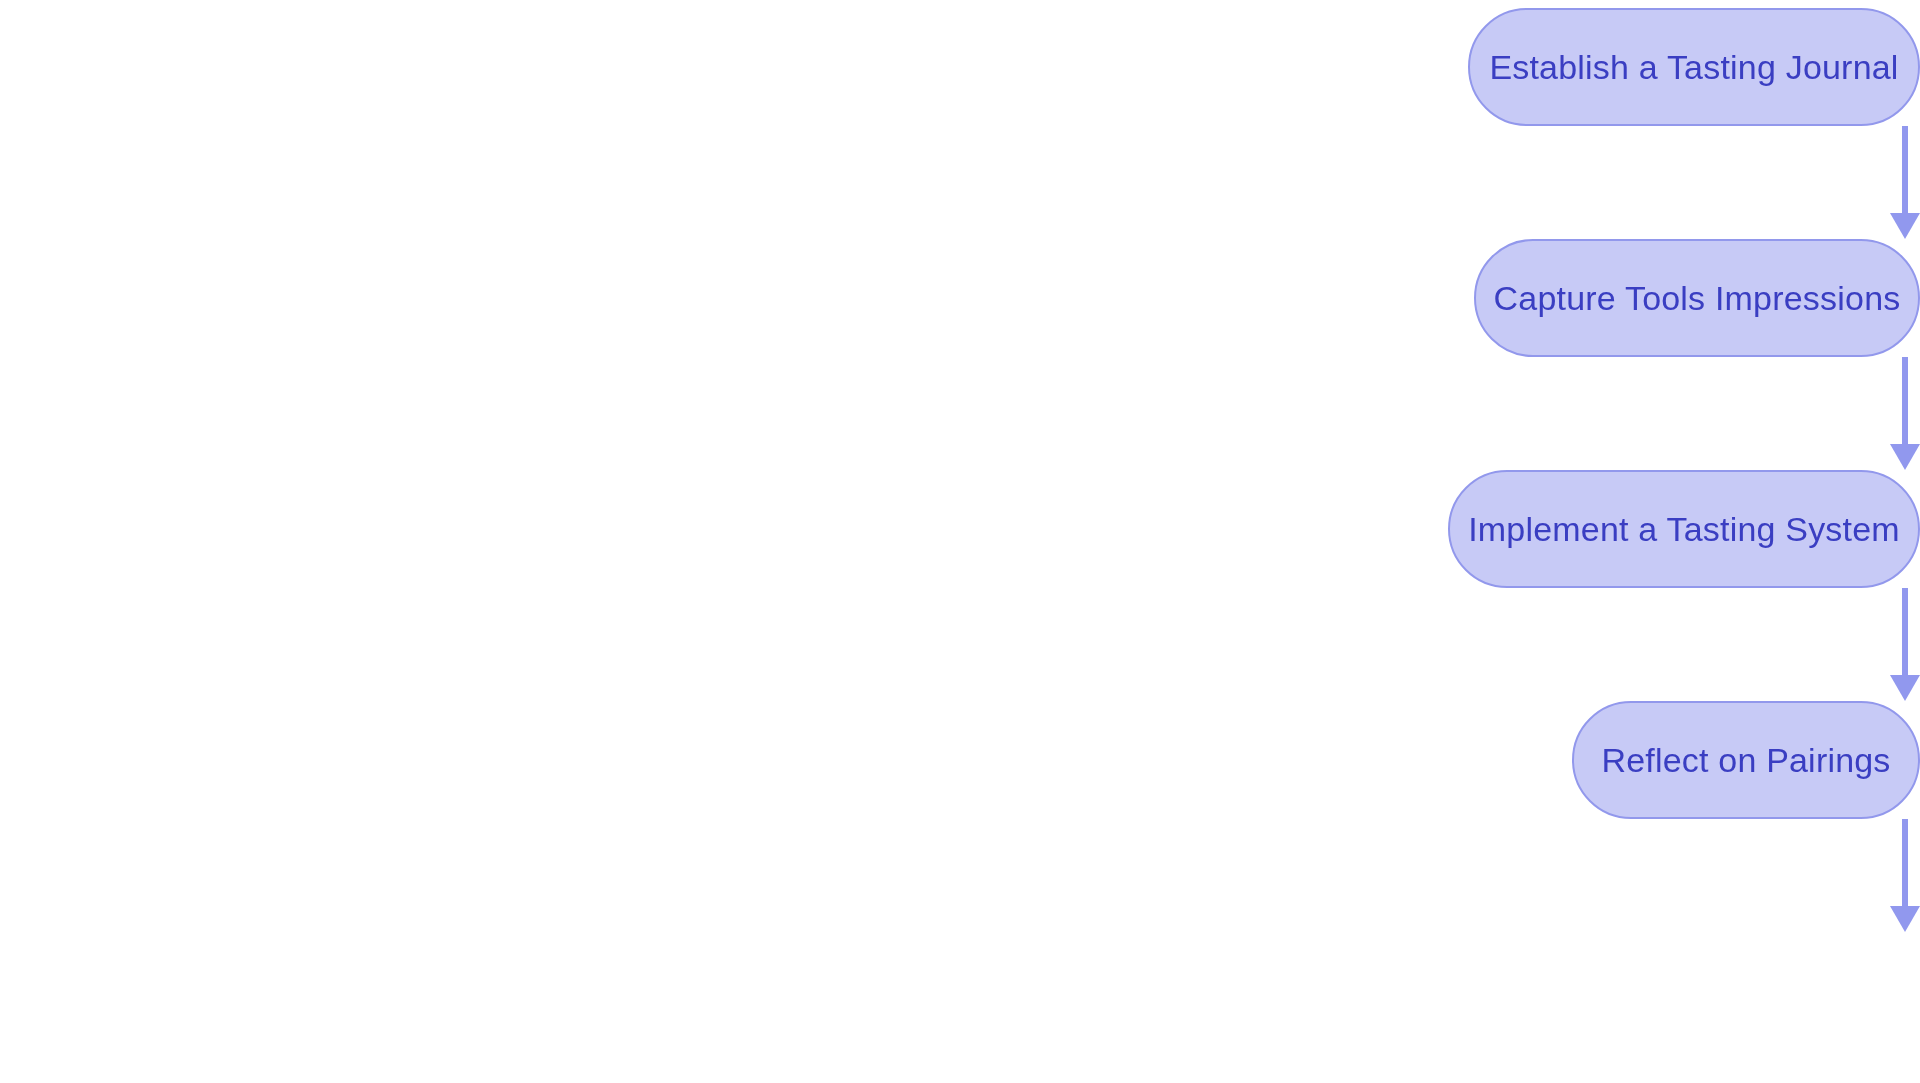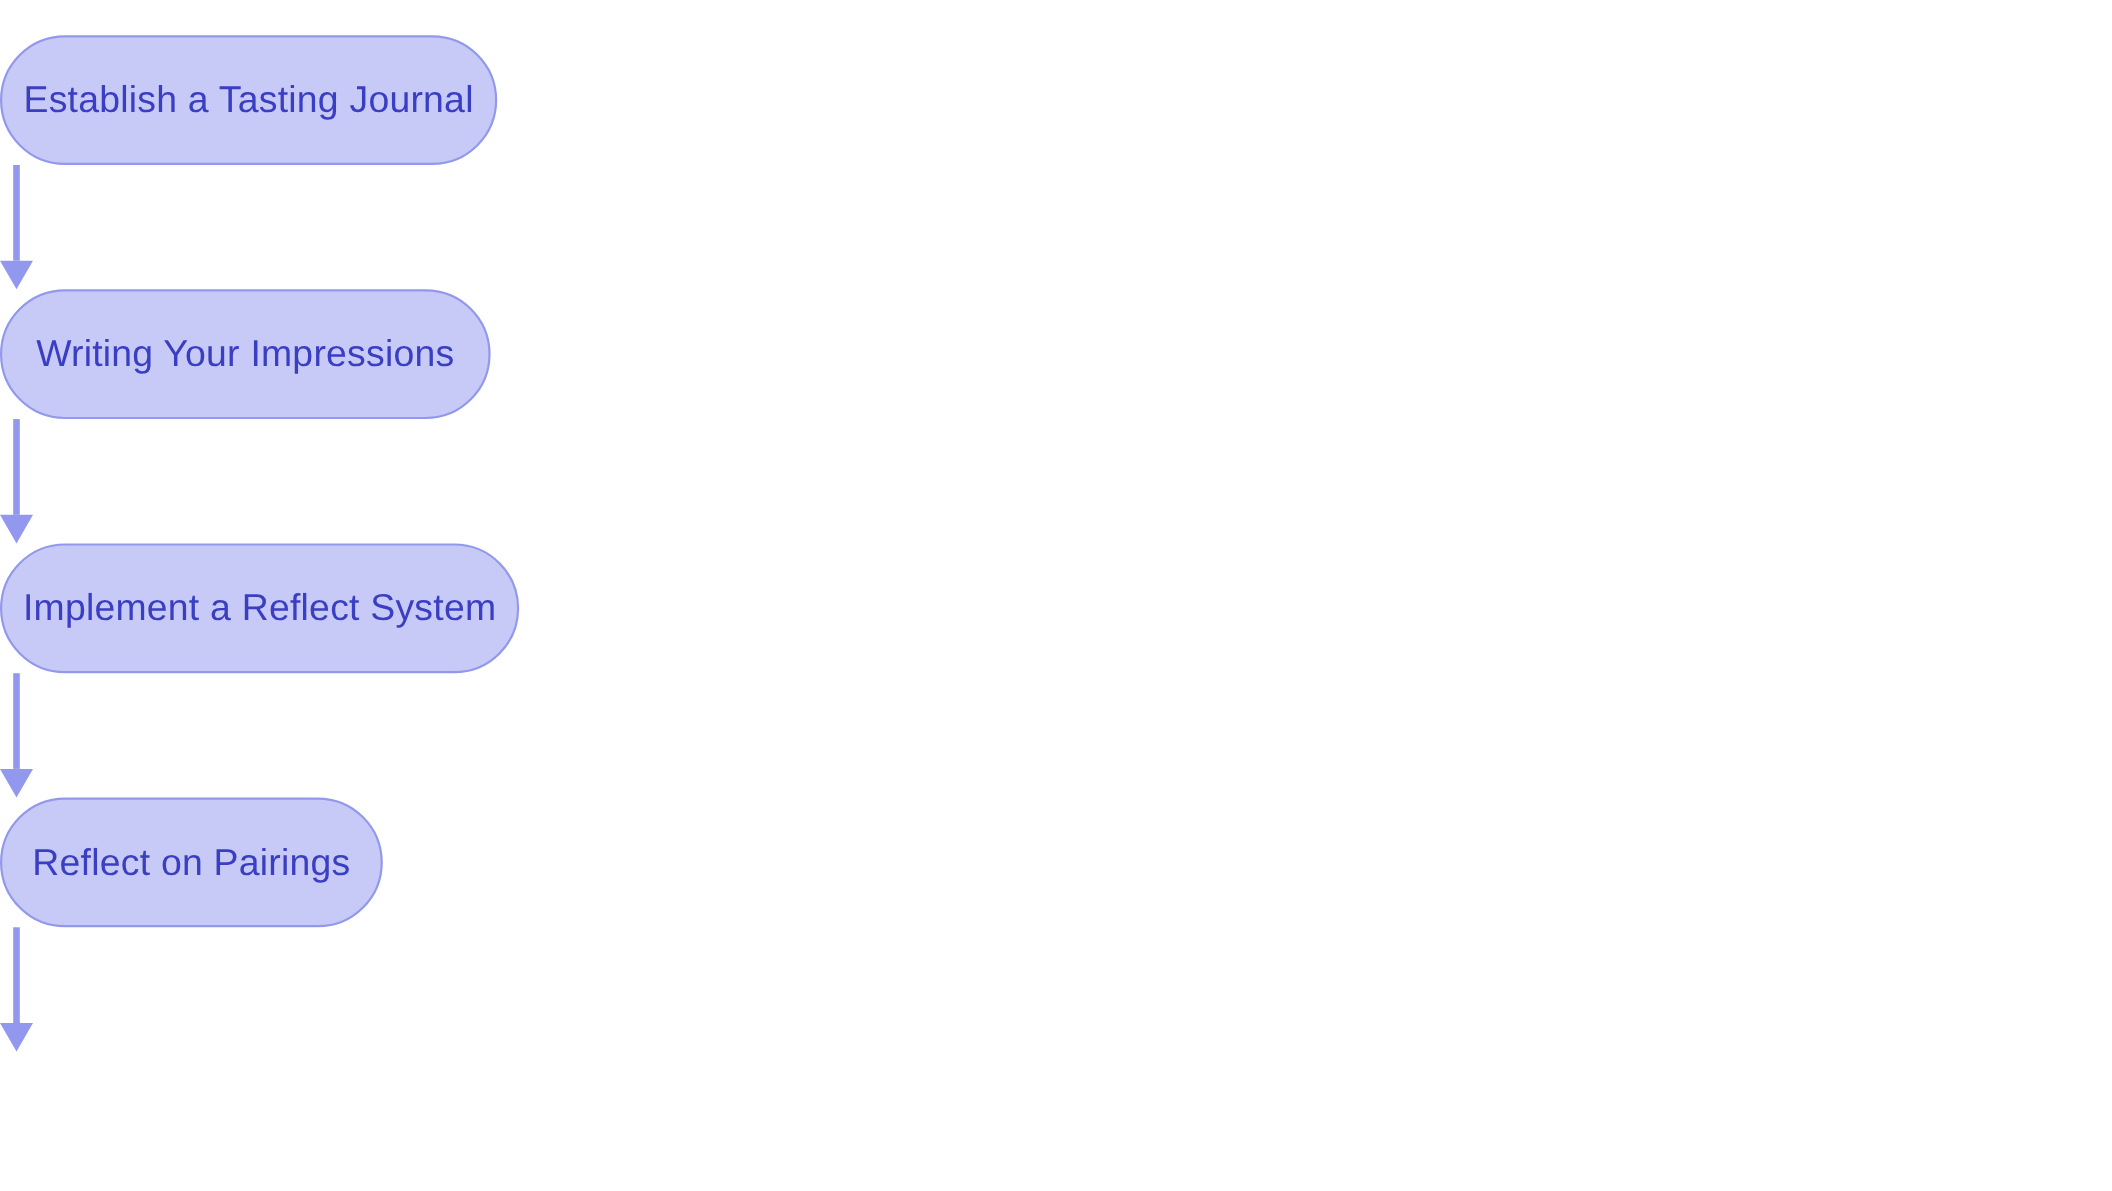--- a/index.html
+++ b/index.html
@@ -9,22 +9,22 @@
   body {
     width: 1920px;
     height: 1083px;
     background: var(--background, #ffffff);
     font-family: "Liberation Sans", sans-serif;
     overflow: hidden;
   }
   .flow {
     display: flex;
     flex-direction: column;
-    align-items: flex-start;
-    padding-top: 32px;
+    align-items: flex-end;
+    padding-top: 8px;
   }
   .node {
     height: 118px;
     box-sizing: border-box;
     border-radius: 59px;
     background: var(--node-fill, #c7caf6);
     border: 2px solid var(--node-border, #9298ec);
     display: flex;
     align-items: center;
     justify-content: center;
@@ -60,30 +60,30 @@
   <div class="node" style="width:452px">
     <span>Establish a Tasting Journal</span>
   </div>
 
   <div class="connector">
     <div class="stem"></div>
     <div class="head"></div>
   </div>
 
   <div class="node" style="width:446px">
-    <span>Writing Your Impressions</span>
+    <span>Capture Tools Impressions</span>
   </div>
 
   <div class="connector">
     <div class="stem"></div>
     <div class="head"></div>
   </div>
 
   <div class="node" style="width:472px">
-    <span>Implement a Reflect System</span>
+    <span>Implement a Tasting System</span>
   </div>
 
   <div class="connector">
     <div class="stem"></div>
     <div class="head"></div>
   </div>
 
   <div class="node" style="width:348px">
     <span>Reflect on Pairings</span>
   </div>

